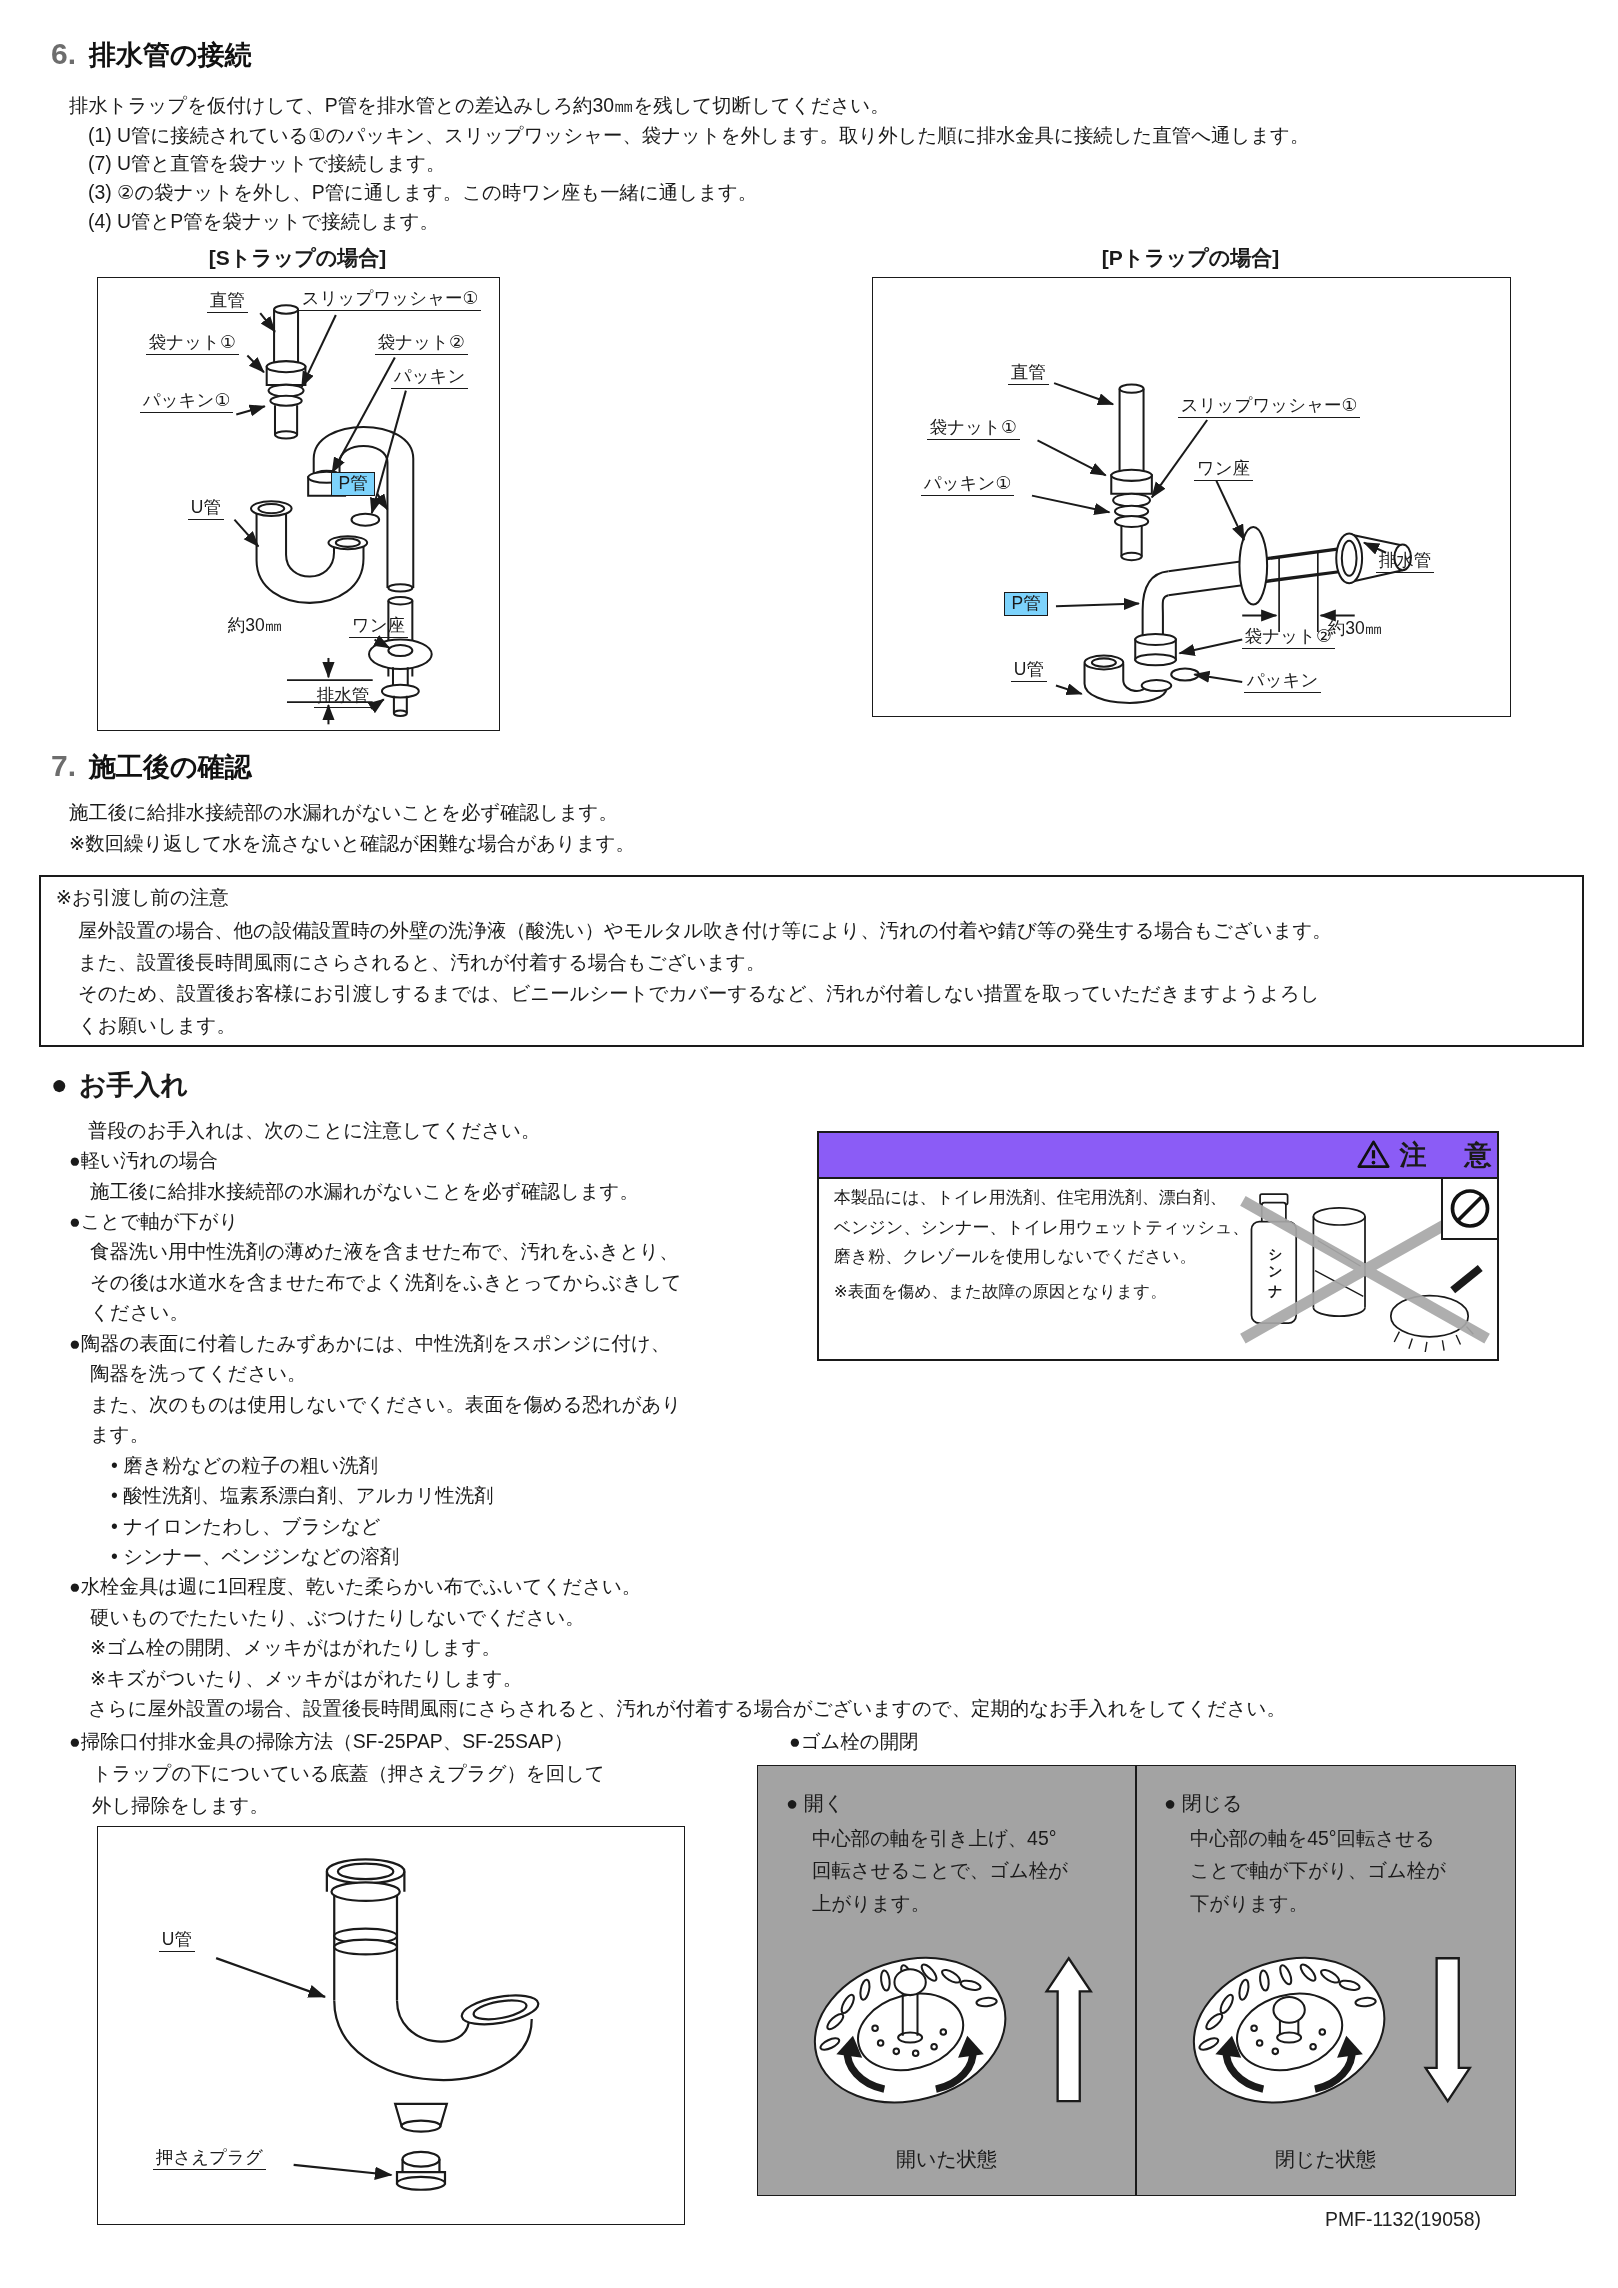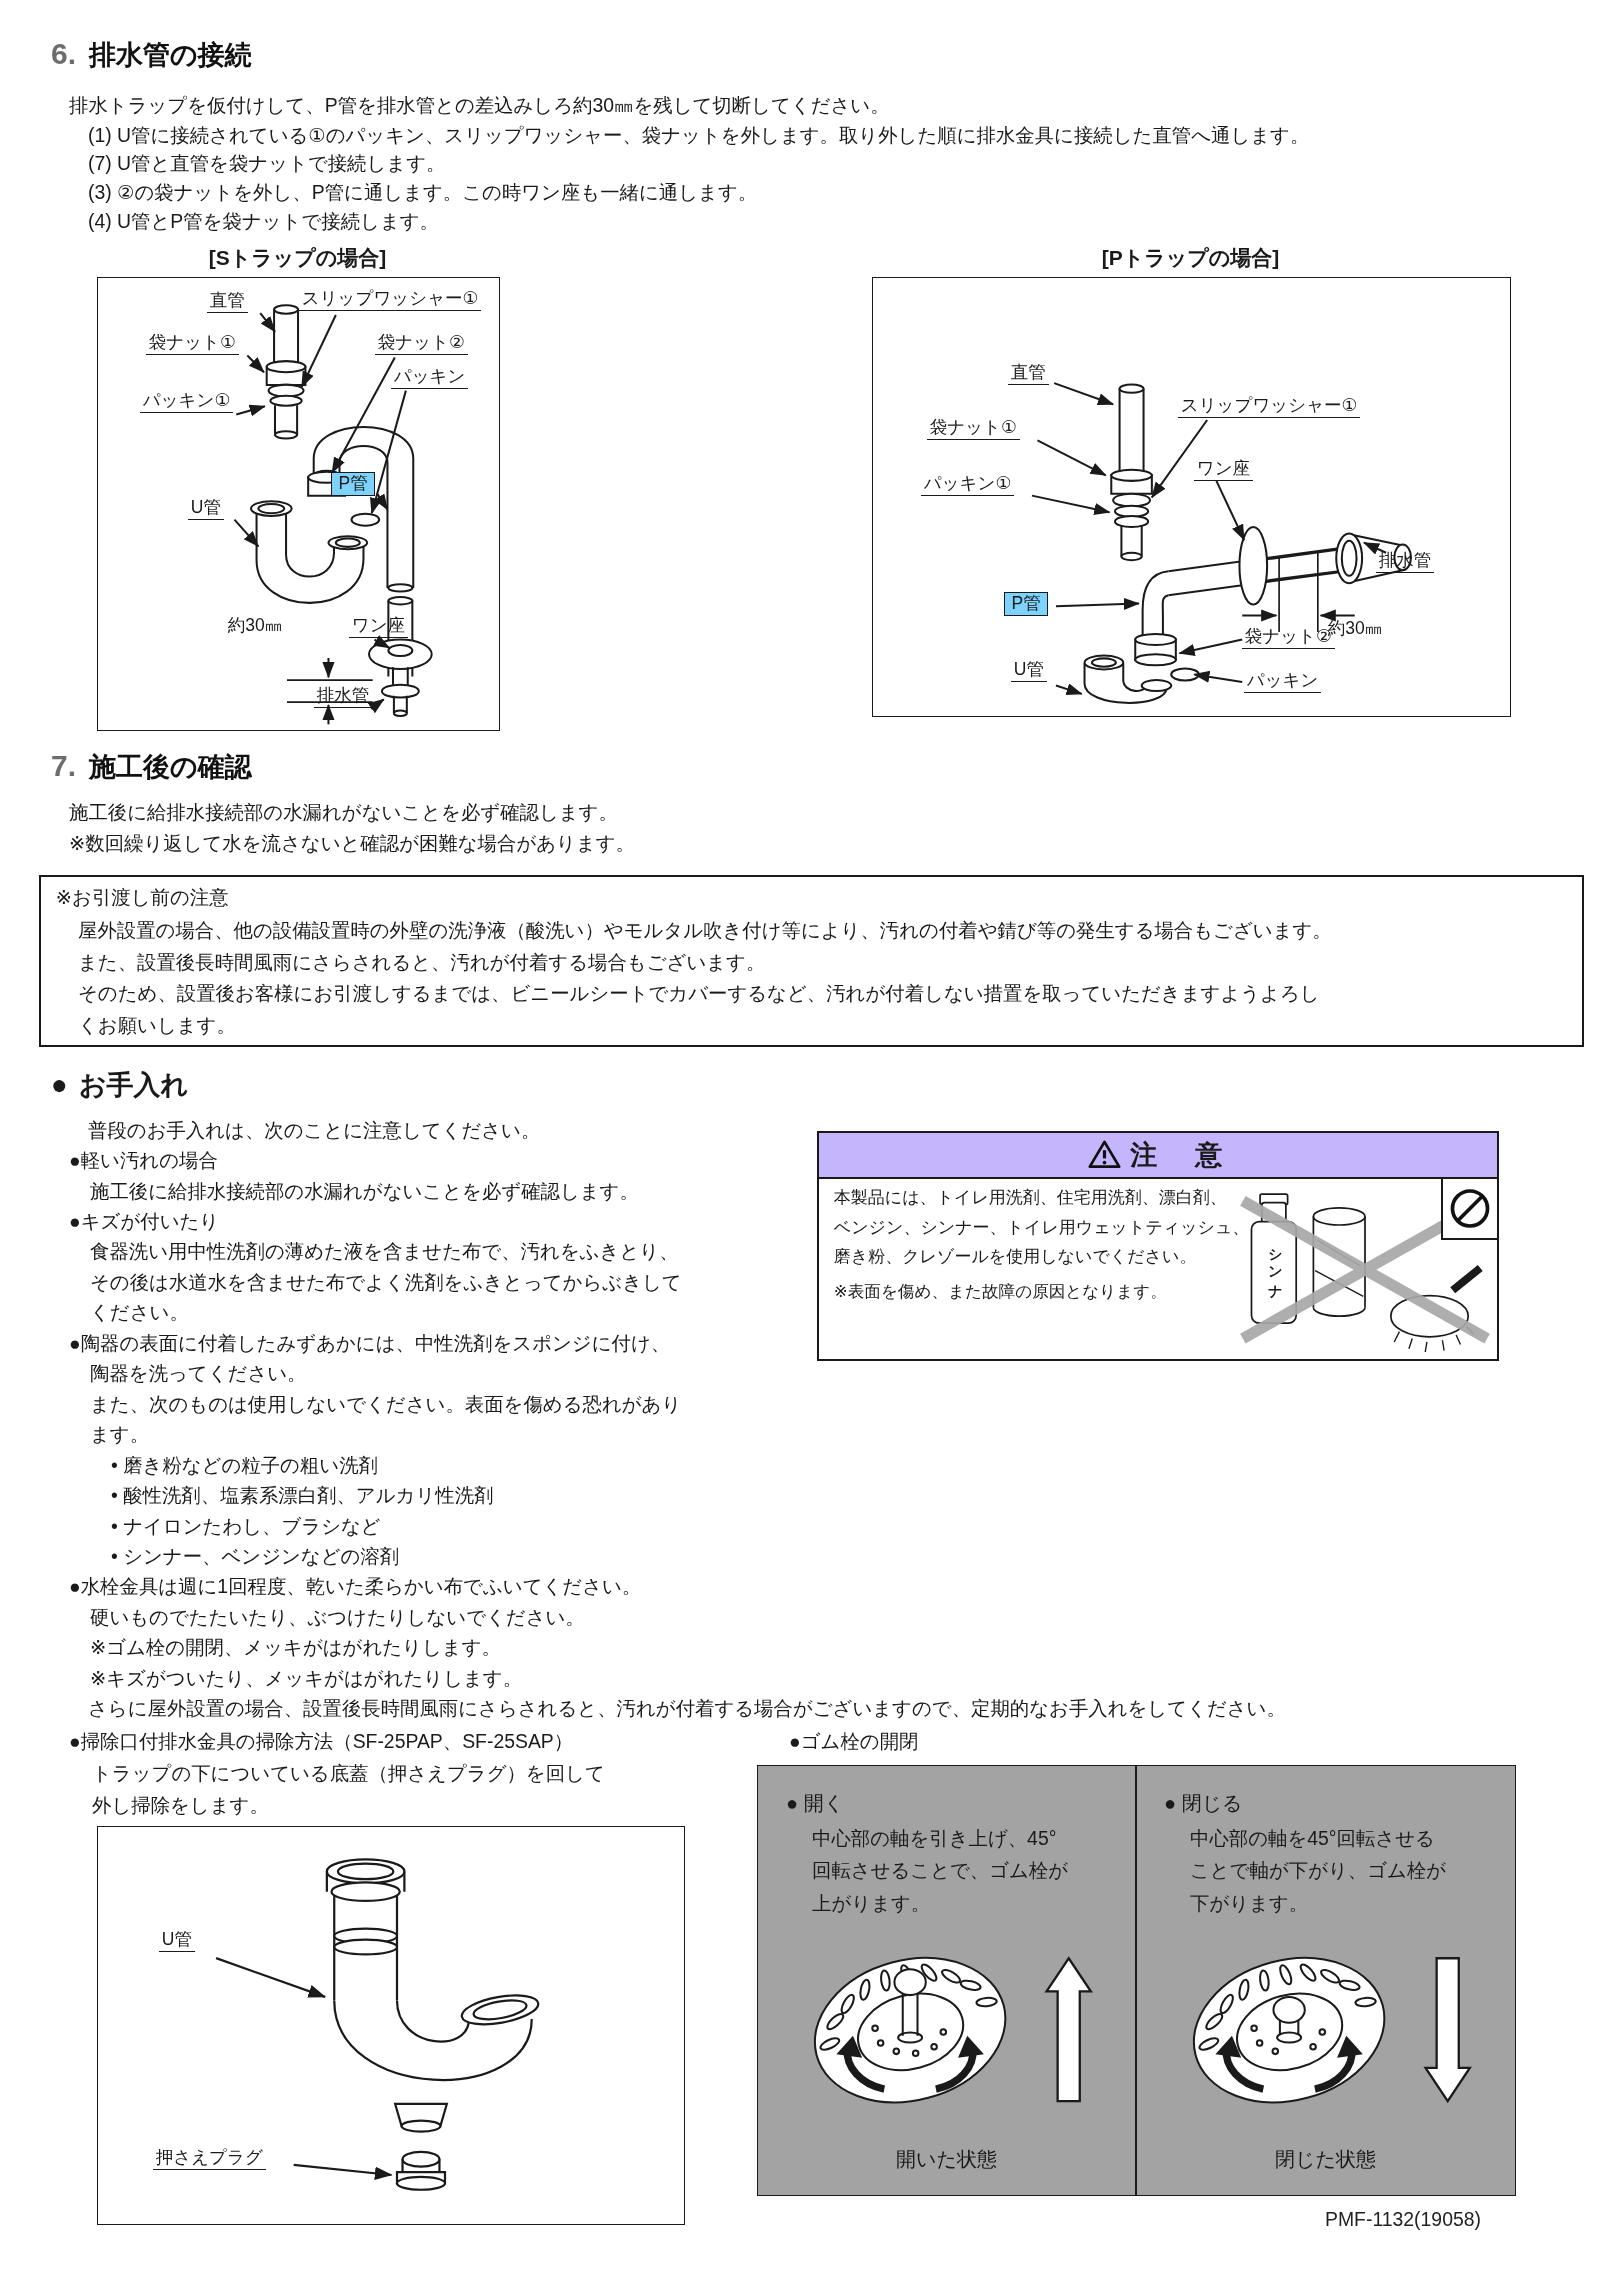--- a/index.html
+++ b/index.html
@@ -14,22 +14,22 @@
   .dtitle{font-size:21px;font-weight:bold;text-align:center;white-space:nowrap}
   .dbox{border:1.8px solid #1a1a1a;background:#fff}
   .dlabel{position:absolute;font-size:17.5px;line-height:1.1;border-bottom:1.4px solid #1a1a1a;
           padding:0 2.8px 1.8px;white-space:nowrap;background:transparent}
   .dlabel.nob{border-bottom:none}
   .plabel{position:absolute;font-size:17.5px;line-height:1.1;border:1.8px solid #1a1a1a;
           padding:0.9px 6.5px 1.8px;background:#7dd3fc;white-space:nowrap}
   .art{position:absolute;left:0;top:0}
   .notice{border:2.3px solid #1a1a1a;background:#fff}
   .caution{border:2.3px solid #1a1a1a;background:#fff}
-  .caution-head{position:absolute;left:0;top:0;right:0;height:44px;background:#c4b5fd;
-                border-bottom:2.3px solid #1a1a1a;display:flex;align-items:center;justify-content:center}
+  .caution-head{position:absolute;left:0;top:0;right:0;height:44px;background:#8b5cf6;
+                border-bottom:2.3px solid #1a1a1a;display:flex;align-items:center;justify-content:flex-end}
   .caution-title{font-size:27px;font-weight:bold;letter-spacing:5.5px;margin-left:9.2px}
   .cbold{font-size:17px;font-weight:normal;white-space:nowrap;line-height:1.2}
   .cnote{font-size:16.6px;white-space:nowrap}
   .bottle-label{position:absolute;font-size:14px;font-weight:bold;writing-mode:vertical-rl;letter-spacing:1.8px}
   .prohibit{position:absolute;border:2.3px solid #1a1a1a;background:#fff}
   .gomu-box{border:1.8px solid #1a1a1a;background:#a3a3a3}
   .gdiv{position:absolute;width:1.8px;background:#1a1a1a}
   .ghead{font-size:20px;white-space:nowrap}
   .gline{font-size:19.4px;white-space:nowrap}
   .caption{font-size:20px;text-align:center;white-space:nowrap}
@@ -208,21 +208,21 @@
     <div class="abs txt" style="left:37px;top:105px">そのため、設置後お客様にお引渡しするまでは、ビニールシートでカバーするなど、汚れが付着しない措置を取っていただきますようよろし</div>
     <div class="abs txt" style="left:37px;top:137px">くお願いします。</div>
   </div>
 
   <div class="abs" style="left:51px;top:1067px">
     <span class="care-dot">●</span><span class="care-title">お手入れ</span>
   </div>
   <div class="abs txt" style="left:88px;top:1119px">普段のお手入れは、次のことに注意してください。</div>
   <div class="abs txt" style="left:69px;top:1149px">●軽い汚れの場合</div>
   <div class="abs txt" style="left:90px;top:1180px">施工後に給排水接続部の水漏れがないことを必ず確認します。</div>
-  <div class="abs txt" style="left:69px;top:1210px">●キズが付いたり</div>
+  <div class="abs txt" style="left:69px;top:1210px">●ことで軸が下がり</div>
   <div class="abs txt" style="left:90px;top:1240px">食器洗い用中性洗剤の薄めた液を含ませた布で、汚れをふきとり、</div>
   <div class="abs txt" style="left:90px;top:1271px">その後は水道水を含ませた布でよく洗剤をふきとってからぶきして</div>
   <div class="abs txt" style="left:90px;top:1301px">ください。</div>
   <div class="abs txt" style="left:69px;top:1332px">●陶器の表面に付着したみずあかには、中性洗剤をスポンジに付け、</div>
   <div class="abs txt" style="left:90px;top:1362px">陶器を洗ってください。</div>
   <div class="abs txt" style="left:90px;top:1393px">また、次のものは使用しないでください。表面を傷める恐れがあり</div>
   <div class="abs txt" style="left:90px;top:1423px">ます。</div>
   <div class="abs txt" style="left:111px;top:1454px">• 磨き粉などの粒子の粗い洗剤</div>
   <div class="abs txt" style="left:111px;top:1484px">• 酸性洗剤、塩素系漂白剤、アルカリ性洗剤</div>
   <div class="abs txt" style="left:111px;top:1515px">• ナイロンたわし、ブラシなど</div>

